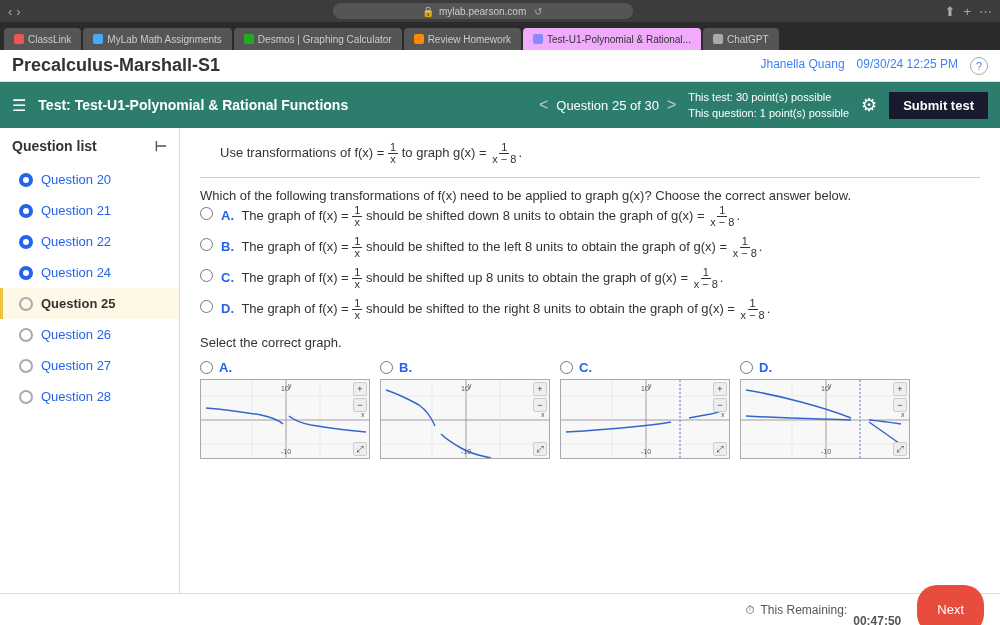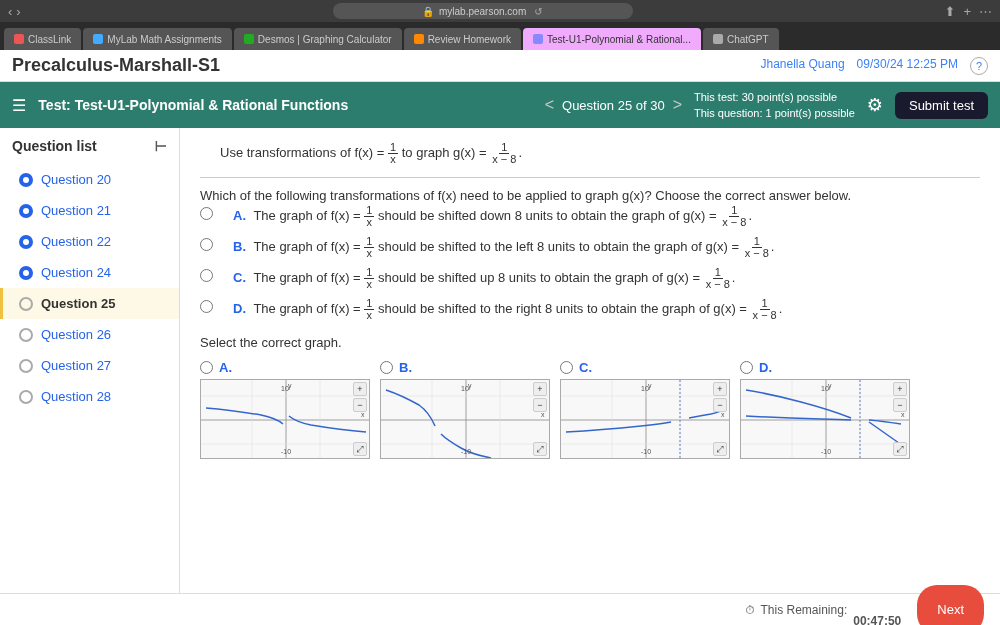--- a/index.html
+++ b/index.html
@@ -23,21 +23,21 @@
     .top-bar-right { display: flex; align-items: flex-start; gap: 12px; font-size: 12px; color: #3b82f6; }
 
     
     .test-header { background: #2d7d6e; color: #fff; display: flex; align-items: center; padding: 0 12px; height: 46px; gap: 12px; }
     .hamburger { font-size: 16px; cursor: pointer; }
     .test-title { font-size: 14px; font-weight: bold; flex: 1; }
     .question-nav { display: flex; align-items: center; gap: 8px; font-size: 13px; }
     .nav-chevron { cursor: pointer; font-size: 16px; color: #ccc; }
     .test-info { font-size: 11px; line-height: 1.5; }
     .settings-icon { font-size: 18px; cursor: pointer; }
-    .submit-btn { background: #1a1a2e; color: #fff; border: none; border-radius: 6px; padding: 6px 14px; font-size: 13px; cursor: pointer; font-weight: normal; }
+    .submit-btn { background: #1a1a2e; color: #fff; border: none; border-radius: 0; padding: 6px 14px; font-size: 13px; cursor: pointer; font-weight: bold; }
 
     
     .main-layout { display: flex; height: calc(625px - 22px - 28px - 32px - 46px - 32px); }
 
     
     .sidebar { width: 180px; border-right: 1px solid #ddd; overflow-y: auto; flex-shrink: 0; }
     .sidebar-header { display: flex; align-items: center; justify-content: space-between; padding: 10px 12px; font-weight: bold; font-size: 14px; }
     .collapse-icon { cursor: pointer; color: #555; }
     .sidebar-item { padding: 8px 16px; cursor: pointer; display: flex; align-items: center; gap: 8px; font-size: 13px; color: #2563eb; border-left: 3px solid transparent; }
     .sidebar-item.active { background: #fef9e7; border-left: 3px solid #f0c040; color: #333; font-weight: bold; }
@@ -46,21 +46,21 @@
     .radio-circle.filled { background: #2563eb; }
     .radio-circle.filled::after { content: ''; width: 6px; height: 6px; border-radius: 50%; background: #fff; }
     .radio-empty { width: 14px; height: 14px; border-radius: 50%; border: 2px solid #aaa; flex-shrink: 0; }
 
     
     .content { flex: 1; overflow-y: auto; padding: 14px 20px; }
     .question-prompt { font-size: 13px; margin-bottom: 12px; line-height: 1.6; margin-left: 20px; }
     .divider { border: none; border-top: 1px solid #ccc; margin: 10px 0; }
     .sub-question { font-size: 13px; margin-bottom: 2px; }
     .options { list-style: none; margin-bottom: 14px; }
-    .option-row { display: flex; align-items: flex-start; gap: 20px; margin-bottom: 8px; font-size: 13px; line-height: 1.5; }
+    .option-row { display: flex; align-items: flex-start; gap: 8px; margin-bottom: 8px; font-size: 13px; line-height: 1.5; }
     .option-radio { margin-top: 2px; flex-shrink: 0; }
     .option-letter { font-weight: bold; color: #2563eb; margin-right: 4px; }
     .fraction { display: inline-flex; flex-direction: column; align-items: center; vertical-align: middle; font-size: 11px; line-height: 1; }
     .fraction .num { border-bottom: 1px solid #333; padding: 0 2px; }
     .fraction .den { padding: 0 2px; }
 
     
     .graph-section-label { font-size: 13px; margin-bottom: 10px; }
     .graphs-row { display: flex; gap: 10px; }
     .graph-option { display: flex; flex-direction: column; align-items: flex-start; gap: 4px; }

